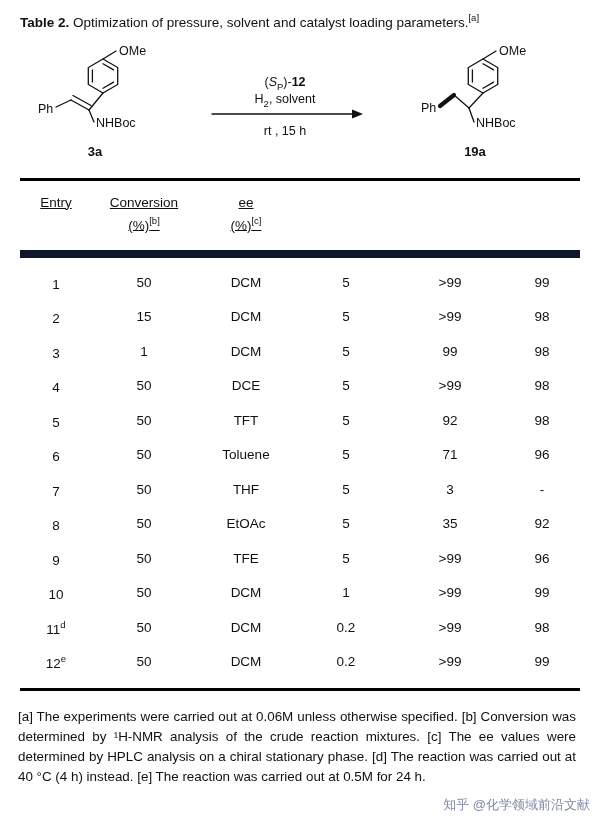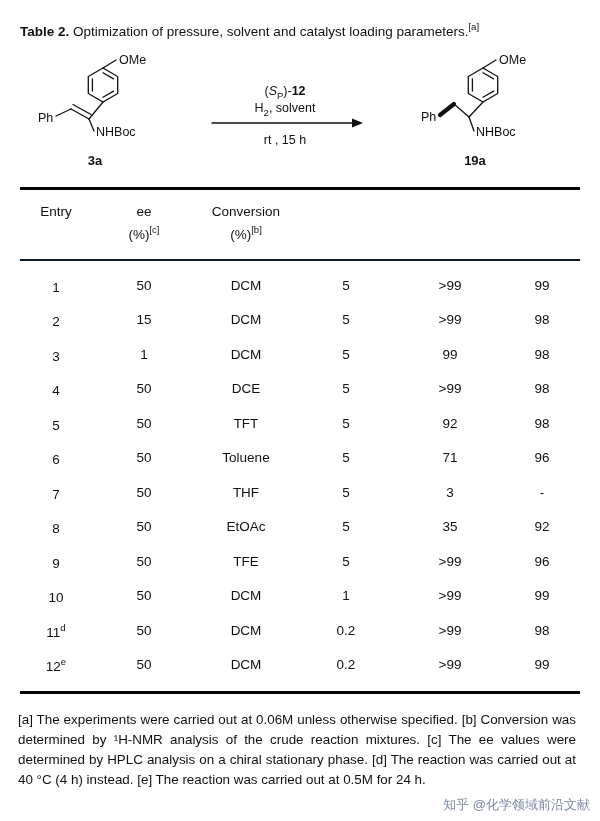--- a/index.html
+++ b/index.html
@@ -1,33 +1,33 @@
 <!DOCTYPE html>
 <html><head>
 <meta charset="utf-8">
 <style>
   html,body { margin:0; padding:0; }
   body {
     width:600px; height:821px; background:#ffffff; color:#111;
     font-family:"Liberation Sans", sans-serif; position:relative; overflow:hidden;
   }
-  .title { padding:12px 20px 0 20px; font-size:13.5px; line-height:1.35;margin-top:9px; }
+  .title { padding:12px 20px 0 20px; font-size:13.5px; line-height:1.35; }
   .title b { font-weight:bold; }
   .title sup { font-size:9.5px; }
 
   .scheme { display:block; margin-top:2px; }
   .scheme line, .scheme polygon.ring, .scheme polyline { stroke:#111; stroke-width:1.3; fill:none; stroke-linecap:round; }
   .scheme .bold-bond { stroke-width:4.2; }
   .scheme text { font-size:12.5px; fill:#111; }
   .scheme .mol-label { font-weight:bold; font-size:13px; }
   .scheme .arrowhead { fill:#111; stroke:none; }
 
   .tablewrap { width:560px; margin:4px auto 0 auto; }
   .grid { display:grid; grid-template-columns:72px 104px 100px 100px 108px 76px; }
-  .thead { border-top:3px solid #000; border-bottom:2px solid #0f172a; padding:12px 0 14px 0; }
+  .thead { border-top:3px solid #000; border-bottom:8px solid #0f172a; padding:12px 0 14px 0;text-decoration:underline; }
   .th { display:flex; flex-direction:column; align-items:center; font-size:13.5px; line-height:1.55; text-align:center; }
   .th sub { font-size:9.5px; }
   .th sup { font-size:9.5px; }
   .tbody { border-bottom:3px solid #000; padding:7px 0 9px 0; }
   .tr { height:34.5px; align-items:center; }
   .td { text-align:center; font-size:13.5px; }
   .td sup { font-size:9.5px; }
 
   .footnotes { margin:16px 24px 0 18px; font-size:13.4px; line-height:1.5; text-align:justify; }
   .watermark { position:absolute; right:10px; bottom:7px; font-size:13px; color:#7e89a4; }
@@ -86,27 +86,27 @@
       <text x="475" y="122" text-anchor="middle" class="mol-label">19a</text>
     </g>
   </svg>
 
   <div class="tablewrap">
     <div class="thead grid">
       <div class="th">
         <span>Entry</span>
       </div>
       <div class="th">
+        <span>Conversion</span>
+        <span><span>(%)</span><sup>[b]</sup></span>
+      </div>
+      <div class="th">
         <span>ee</span>
         <span><span>(%)</span><sup>[c]</sup></span>
       </div>
-      <div class="th">
-        <span>Conversion</span>
-        <span><span>(%)</span><sup>[b]</sup></span>
-      </div>
     </div>
 
     <div class="tbody">
     <div class="tr grid">
       <div class="td"><span>1</span><sup></sup></div>
       <div class="td">50</div>
       <div class="td">DCM</div>
       <div class="td">5</div>
       <div class="td">&gt;99</div>
       <div class="td">99</div>

